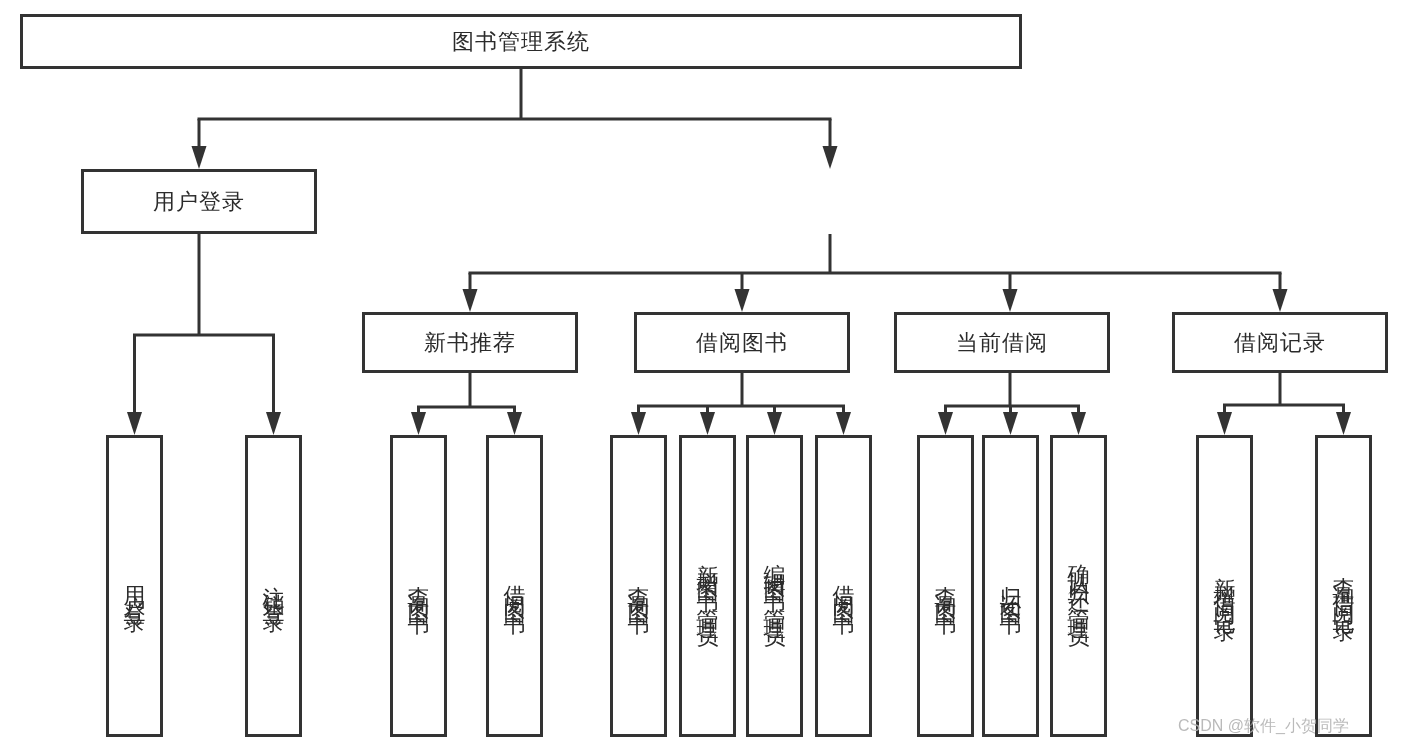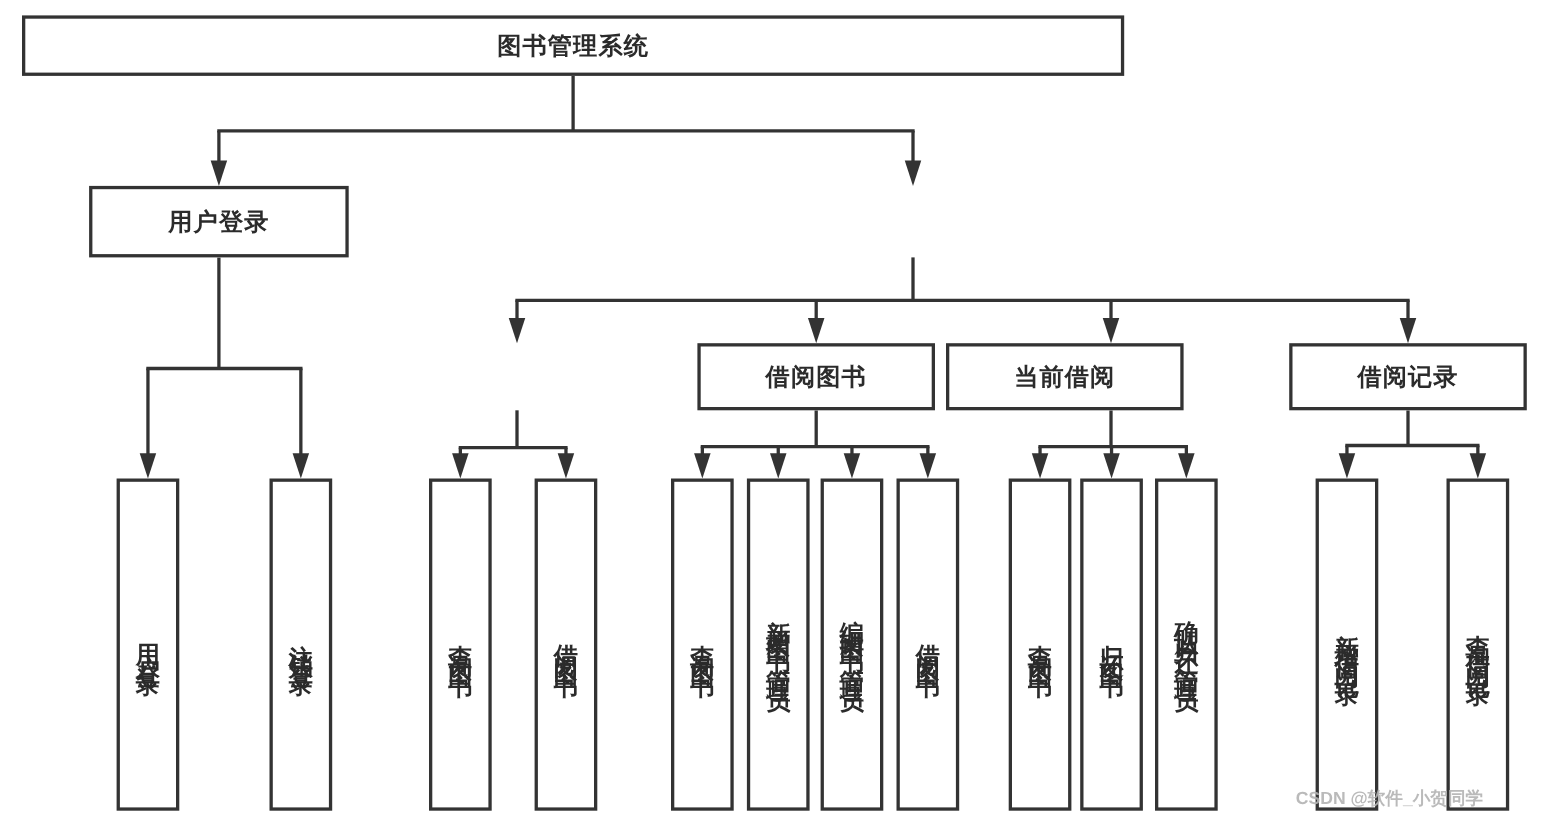--- a/index.html
+++ b/index.html
@@ -8,21 +8,21 @@
     --watermark: #b3b3b3;
     --background: #ffffff;
   }
   * { margin: 0; padding: 0; box-sizing: border-box; }
   html, body {
     width: 1405px; height: 747px;
     background: var(--background);
     font-family: "Liberation Sans", "DejaVu Sans", sans-serif;
     overflow: hidden;
   }
-  #stage { position: relative; width: 1405px; height: 713px; font-weight: bold; }
+  #stage { position: relative; width: 1405px; height: 713px; }
 
   svg.connectors {
     position: absolute; left: 0; top: 0; width: 1405px; height: 747px;
   }
   svg.connectors line { stroke: var(--line); stroke-width: 3; }
   svg.connectors polygon { fill: var(--line); }
 
   .hbox {
     position: absolute;
     border: 3px solid var(--line);
@@ -119,22 +119,23 @@
     <line x1="1224.5" y1="405" x2="1224.5" y2="414"></line>
     <polygon points="1217,412 1232,412 1224.5,435"></polygon>
     <line x1="1343.5" y1="405" x2="1343.5" y2="414"></line>
     <polygon points="1336,412 1351,412 1343.5,435"></polygon>
   </svg>
 
   <div class="hbox" style="left:20px; top:14px; width:1002px; height:55px;">图书管理系统</div>
 
   <div class="hbox" style="left:81px; top:169px; width:236px; height:65px;">用户登录</div>
 
+  <div class="hbox" style="left:362px; top:312px; width:216px; height:61px;">新书推荐</div>
   <div class="hbox" style="left:634px; top:312px; width:216px; height:61px;">借阅图书</div>
-  <div class="hbox" style="left:860px; top:312px; width:216px; height:61px;">当前借阅</div>
+  <div class="hbox" style="left:894px; top:312px; width:216px; height:61px;">当前借阅</div>
   <div class="hbox" style="left:1172px; top:312px; width:216px; height:61px;">借阅记录</div>
 
   <div class="vbox" style="left:106px;">用户登录</div>
   <div class="vbox" style="left:245px;">注销登录</div>
 
   <div class="vbox" style="left:390px;">查询图书</div>
   <div class="vbox" style="left:486px;">借阅图书</div>
 
   <div class="vbox" style="left:610px;">查询图书</div>
   <div class="vbox" style="left:679px;">新增图书（管理员）</div>

